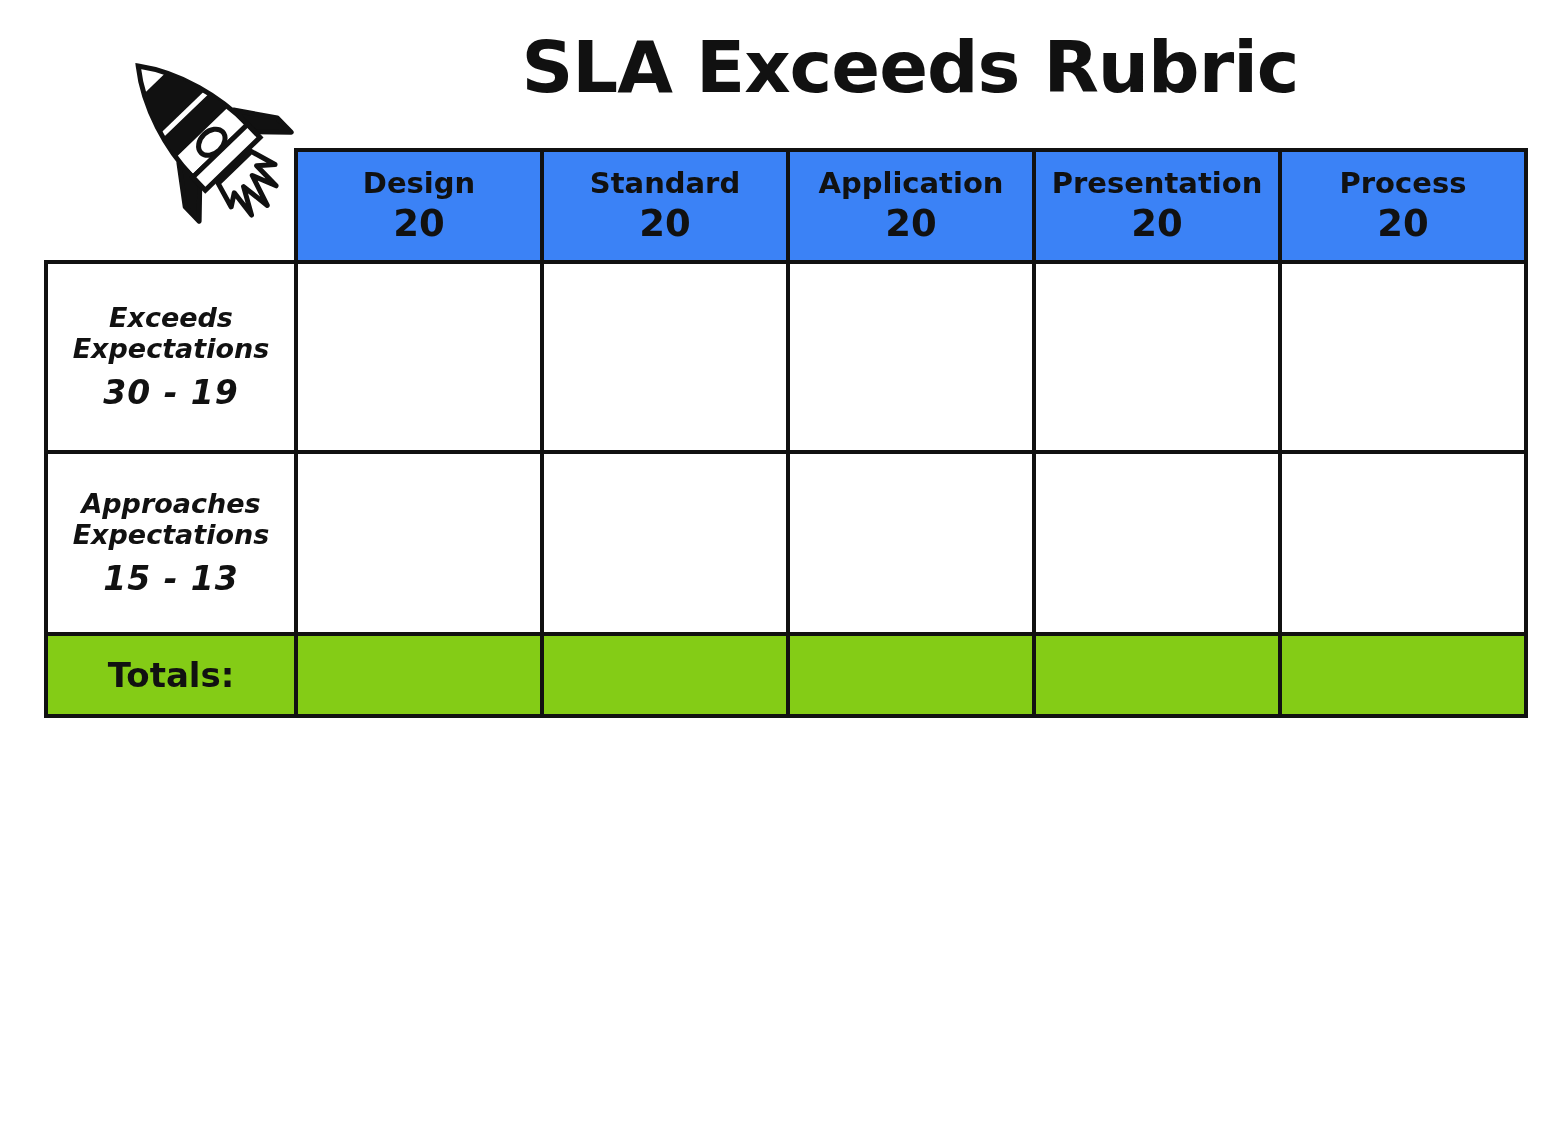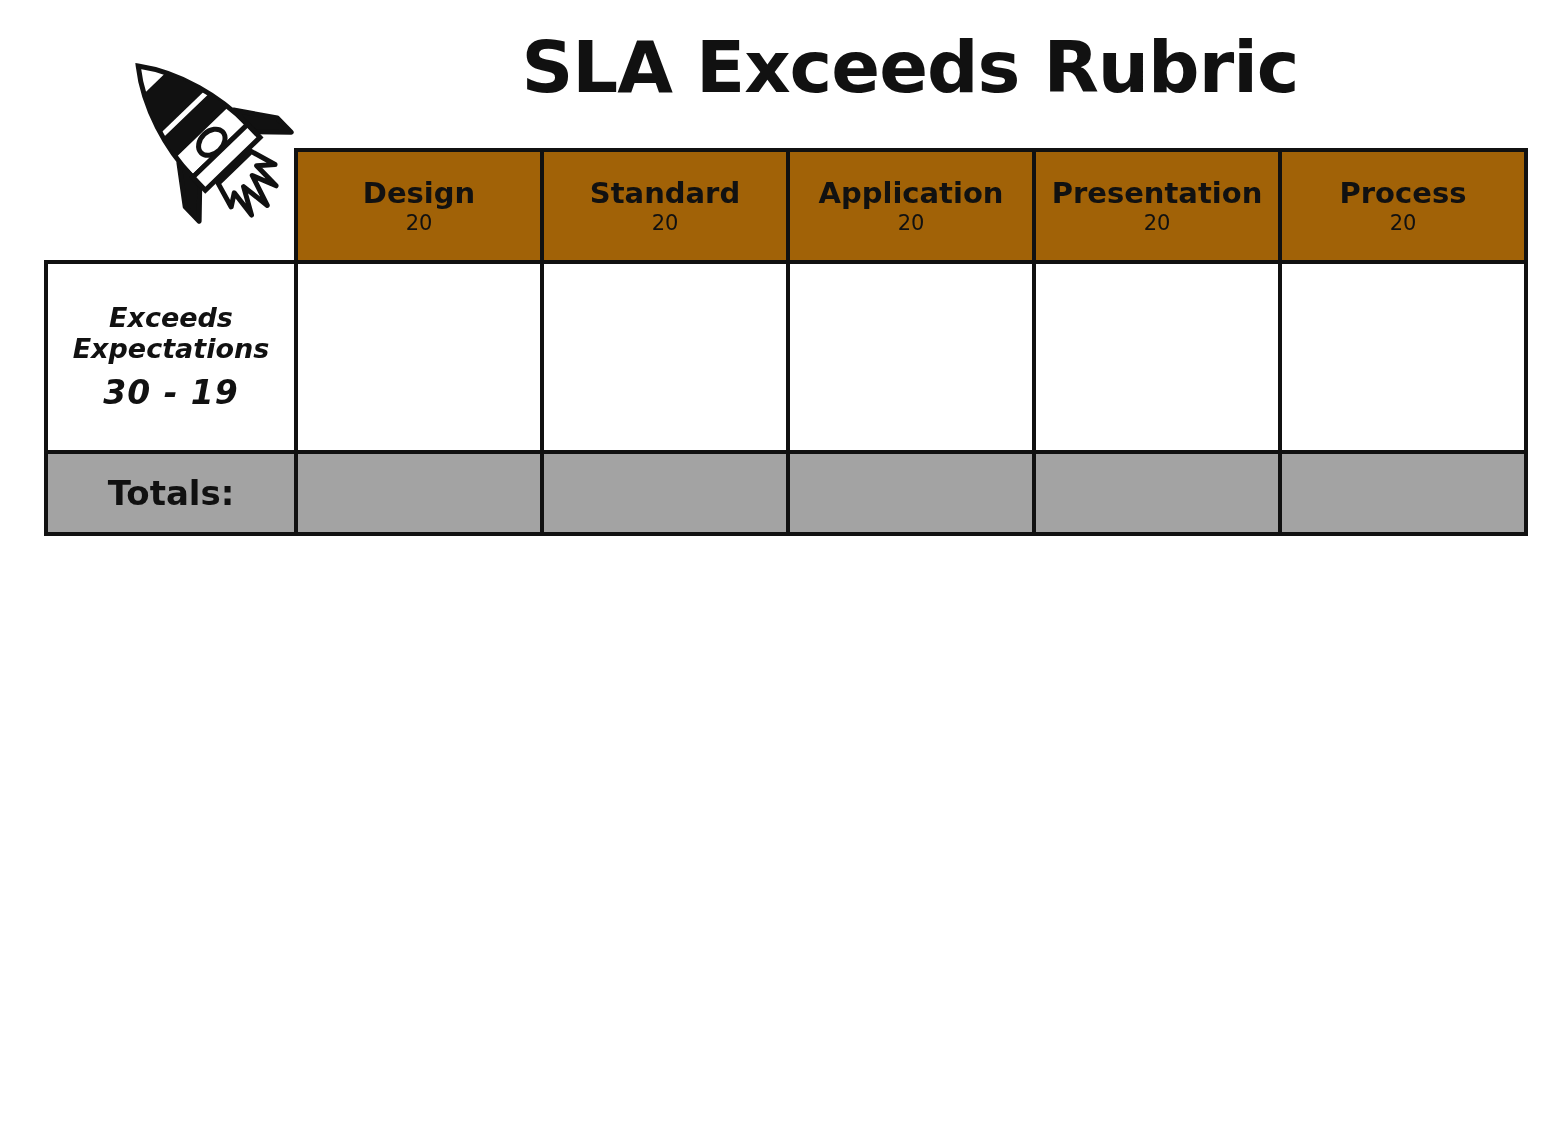--- a/index.html
+++ b/index.html
@@ -60,32 +60,32 @@
     vertical-align: middle;
   }
 
   .corner-cell {
     border: none !important;
     background: transparent;
     width: 248px;
   }
 
   .head-cell {
-    background: #a16207;
+    background: #3b82f6;
     height: 108px;
     text-align: center;
     font-size: 29px;
     font-weight: bold;
     color: #111111;
     line-height: 1.22;
   }
   .head-cell .sub {
     display: block;
-    font-size: 21px;
-    font-weight: normal;
+    font-size: 37px;
+    font-weight: bold;
   }
 
   .level-cell {
     width: 248px;
     text-align: center;
     padding: 6px 6px;
     font-size: 27px;
     font-weight: bold;
     color: #111111;
     line-height: 1.16;
@@ -103,21 +103,21 @@
   .row-2 td { height: 178px; }
   .row-3 td { height: 178px; }
   .row-4 td { height: 180px; }
 
   .score-cell {
     background: #ffffff;
   }
 
   .totals-row td {
     height: 78px;
-    background: #a3a3a3;
+    background: #84cc16;
   }
   .totals-label {
     text-align: center;
     font-size: 34px;
     font-weight: bold;
     color: #111111;
   }
 </style>
 </head>
 <body>
@@ -181,20 +181,32 @@
           <span class="range">30 - 19</span>
         </td>
         <td class="score-cell"></td>
         <td class="score-cell"></td>
         <td class="score-cell"></td>
         <td class="score-cell"></td>
         <td class="score-cell"></td>
       </tr>
 
 
+      <tr class="row-3">
+        <td class="level-cell">
+          <span>Approaches</span><br>
+          <span>Expectations</span>
+          <span class="range">15 - 13</span>
+        </td>
+        <td class="score-cell"></td>
+        <td class="score-cell"></td>
+        <td class="score-cell"></td>
+        <td class="score-cell"></td>
+        <td class="score-cell"></td>
+      </tr>
 
 
       <tr class="totals-row">
         <td class="totals-label">Totals:</td>
         <td></td>
         <td></td>
         <td></td>
         <td></td>
         <td></td>
       </tr>

